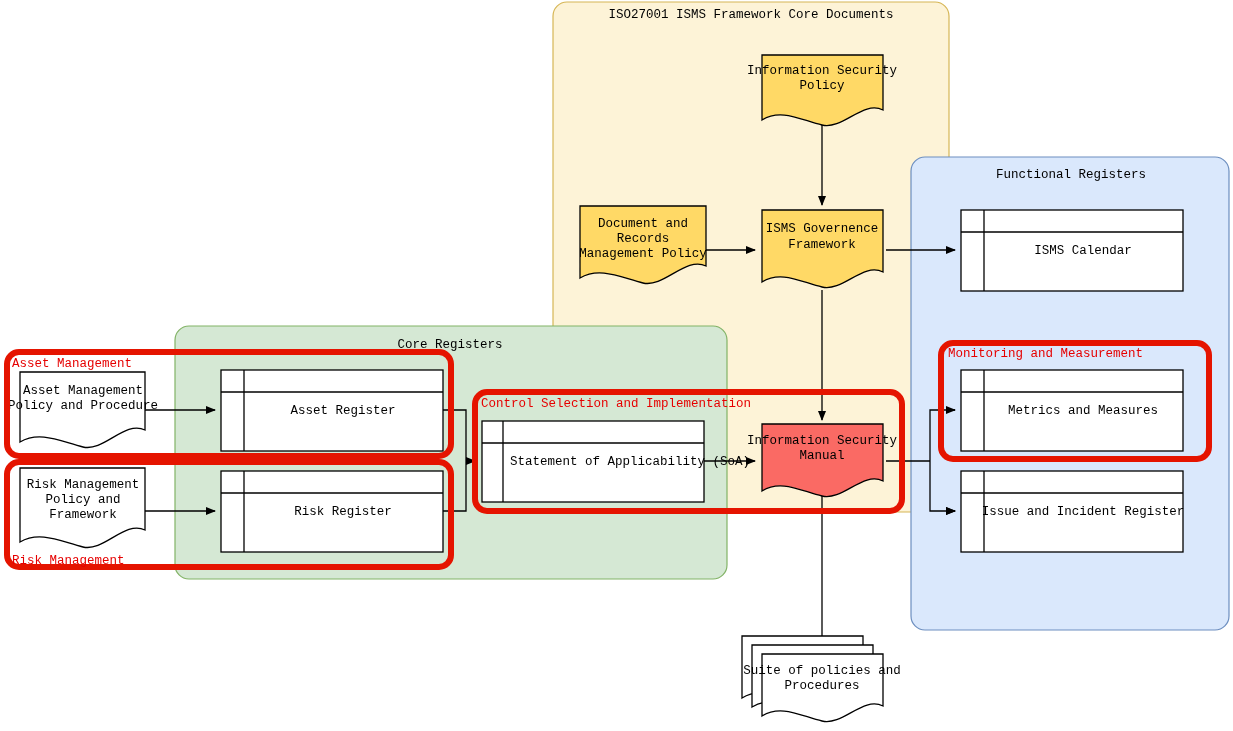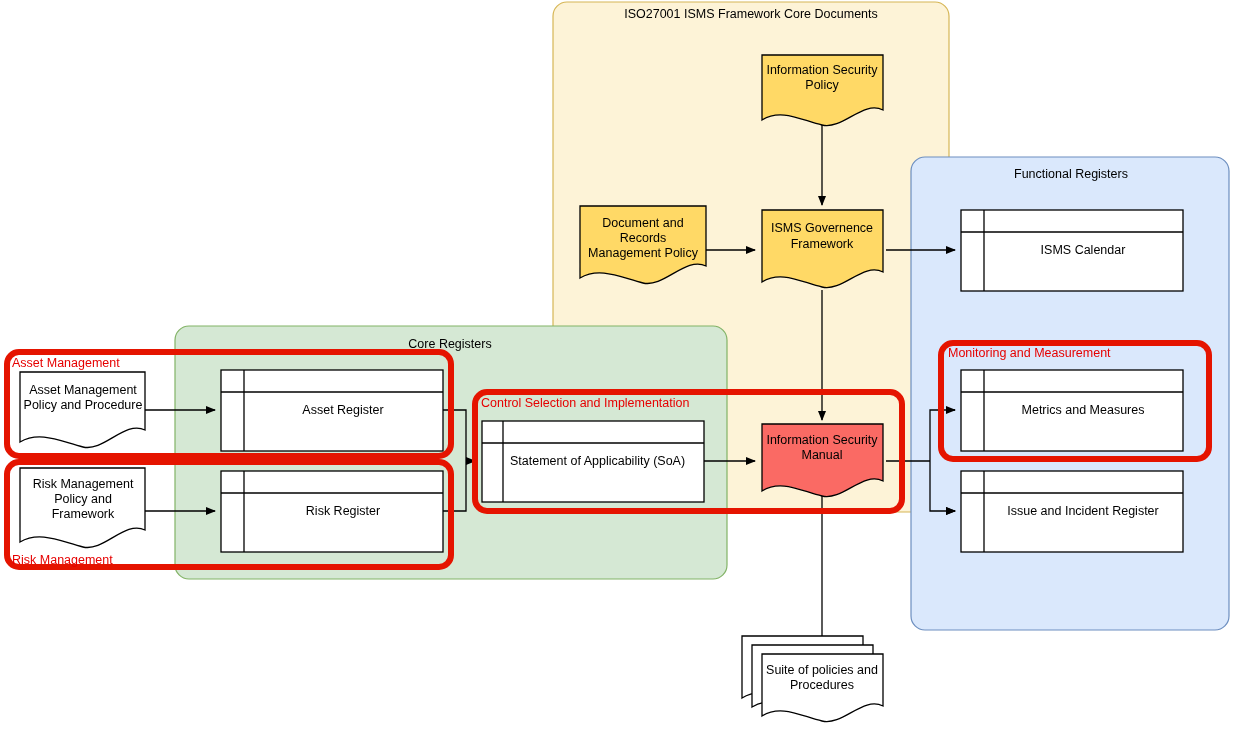--- a/index.html
+++ b/index.html
@@ -1,17 +1,17 @@
 <!DOCTYPE html>
 <html><head>
 <meta charset="utf-8">
 <style>
   html,body{margin:0;padding:0;background:#ffffff;}
   body{font-family:"Liberation Sans","DejaVu Sans",sans-serif;}
-  #canvas{position:relative;width:1233px;height:731px;overflow:hidden;background:#fff;}
+  #canvas{position:relative;width:1233px;height:731px;overflow:hidden;background:#fff;font-family:Liberation Mono, monospace;}
   svg#diagram{position:absolute;left:0;top:0;width:1233px;height:731px;}
   .grp-title{font-size:12.5px;fill:#000;text-anchor:middle;dominant-baseline:middle;}
   .red-title{font-size:12.5px;fill:#e60000;text-anchor:start;dominant-baseline:middle;}
   .node-lbl{font-size:12.5px;fill:#000;text-anchor:middle;dominant-baseline:middle;}
   .node-lbl-left{font-size:12.5px;fill:#000;text-anchor:start;dominant-baseline:middle;}
   .edge{fill:none;stroke:#000;stroke-width:1.3;}
   .shp{stroke:#000;stroke-width:1.3;}
   .redbox{fill:none;stroke:#e51400;stroke-width:6;}
 </style>
 </head>

